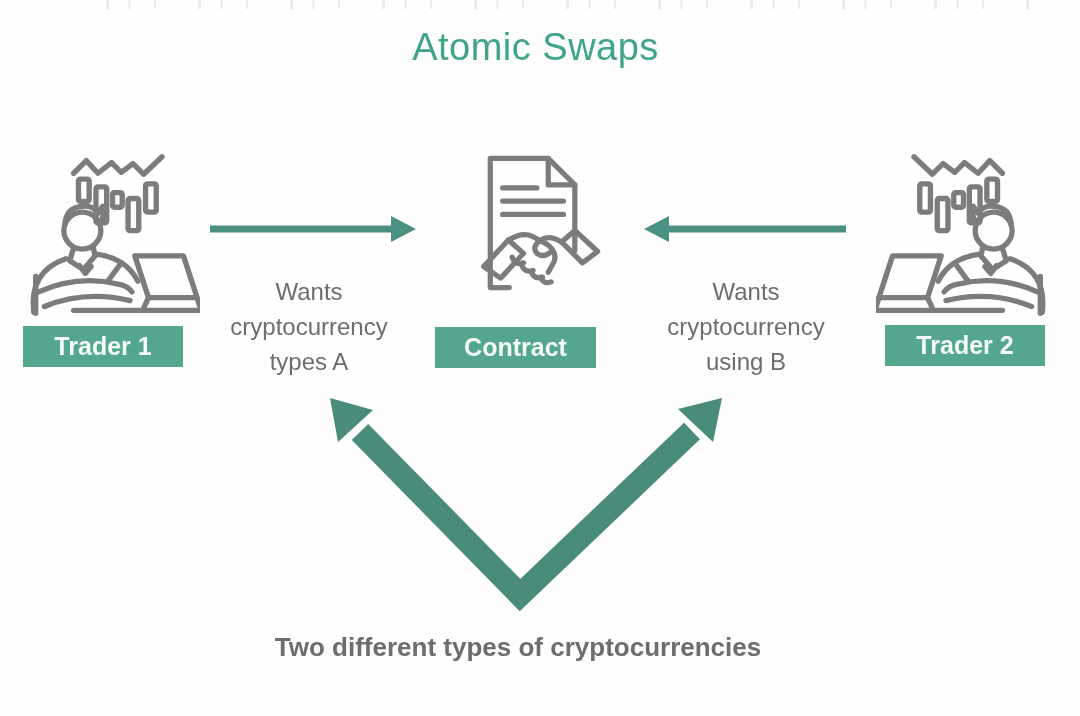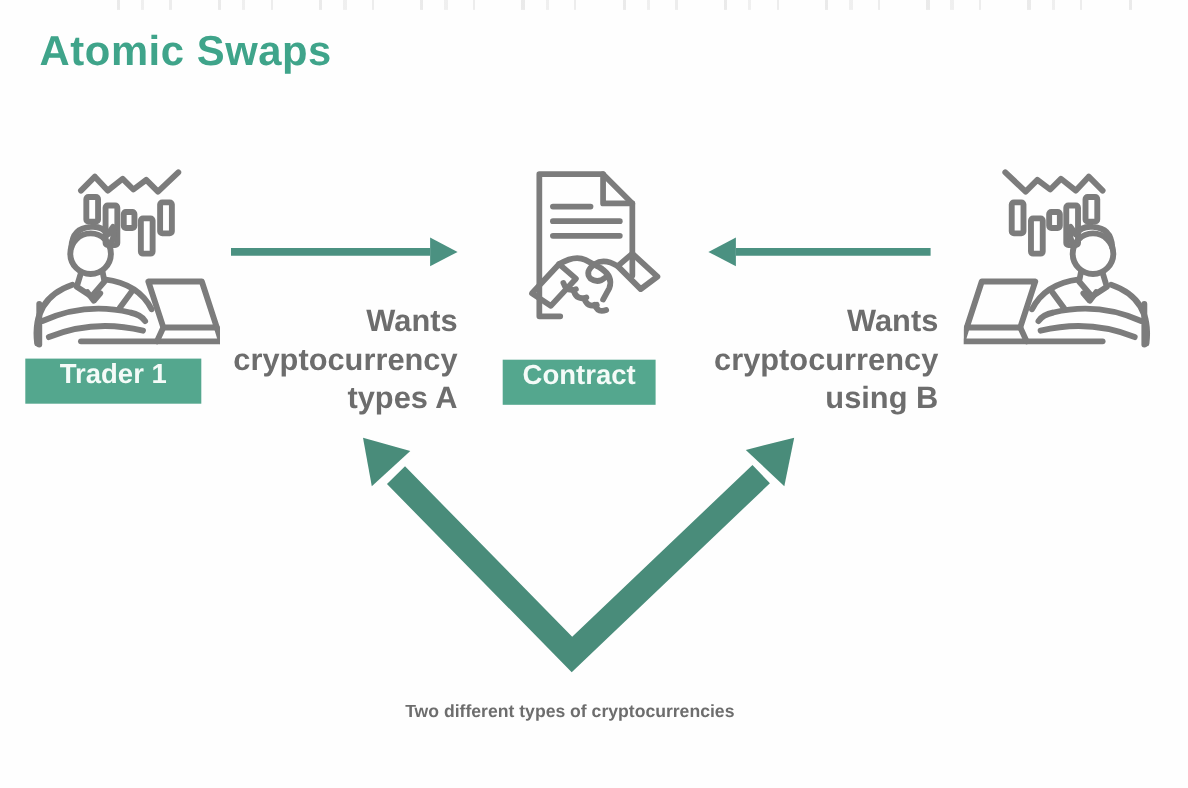--- a/index.html
+++ b/index.html
@@ -28,23 +28,23 @@
     background: repeating-linear-gradient(90deg,
       transparent 0 16px, #e7e7e7 16px 19px,
       transparent 19px 38px, #ededed 38px 41px,
       transparent 41px 64px, #eaeaea 64px 66px,
       transparent 66px 92px);
     opacity: .85;
   }
   .title {
     position: absolute;
     top: 26px; left: 0; width: 1035px;
-    text-align: left;
+    text-align: center;
     font-size: 38px;
-    font-weight: bold;
+    font-weight: normal;
     letter-spacing: .5px;
     color: var(--accent);
     padding-left: 36px;
   }
   .overlay {
     position: absolute;
     inset: 0;
     width: 1080px; height: 716px;
   }
   .node-icon { position: absolute; }
@@ -52,44 +52,44 @@
   .icon-contract { left: 458px; top: 146px; width: 152px; height: 171px; }
   .icon-trader2 { left: 876px; top: 147px; width: 175px; height: 175px; transform: scaleX(-1); }
   .node-label {
     position: absolute;
     height: 41px;
     background: var(--node-bg);
     color: var(--node-text);
     font-size: 25px;
     font-weight: bold;
     display: flex;
-    align-items: flex-start;
+    align-items: center;
     justify-content: center;
   }
   .label-trader1 { left: 23px; top: 326px; width: 160px; }
-  .label-contract { left: 457px; top: 327px; width: 139px; }
+  .label-contract { left: 435px; top: 327px; width: 161px; }
   .label-trader2 { left: 885px; top: 325px; width: 160px; }
   .note {
     position: absolute;
-    text-align: right;
+    text-align: center;
     color: var(--gray-text);
-    font-weight: bold;
-    font-size: 28px;
+    font-weight: normal;
+    font-size: 24px;
     line-height: 35px;
   }
   .note-left { left: 202px; top: 274px; width: 214px; }
   .note-right { left: 639px; top: 274px; width: 214px; }
   .note-center { left: 407px; top: 417px; width: 220px; line-height: 33px; }
   .caption {
     position: absolute;
     left: 218px; top: 632px; width: 600px;
     text-align: center;
     color: var(--gray-text);
     font-weight: bold;
-    font-size: 16px;
+    font-size: 26px;
     line-height: 31px;
   }
   .icon-stroke {
     fill: none;
     stroke: var(--icon-stroke);
     stroke-width: 5.5;
     stroke-linecap: round;
     stroke-linejoin: round;
   }
 </style>
@@ -184,20 +184,23 @@
   <svg class="node-icon icon-contract">
       <use href="#contract-icon"></use>
     </svg>
   <div class="node-label label-contract">
     <span>Contract</span>
   </div>
 
   <svg class="node-icon icon-trader2">
       <use href="#trader-icon"></use>
     </svg>
+  <div class="node-label label-trader2">
+    <span>Trader 2</span>
+  </div>
 
   <div class="note note-left">
     <div>Wants</div>
     <div>cryptocurrency</div>
     <div>types A</div>
   </div>
 
   <div class="note note-right">
     <div>Wants</div>
     <div>cryptocurrency</div>

